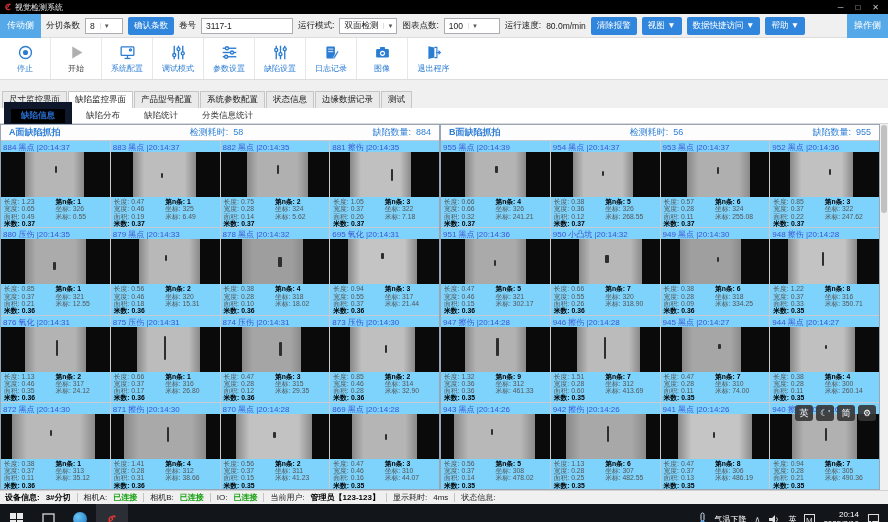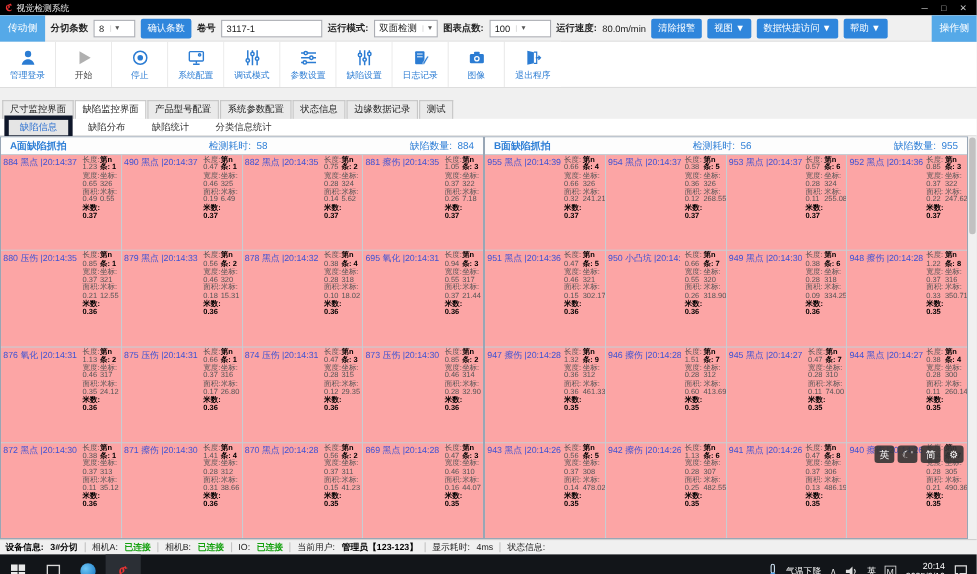--- a/index.html
+++ b/index.html
@@ -8,44 +8,44 @@
 .titlebar{height:14px;background:#000;display:flex;align-items:center;padding:0 5px;color:#e8e8e8;font-size:8px;gap:4px}
 .logo{color:#e33;font-weight:bold;font-size:9px;line-height:9px}
 .win-controls{margin-left:auto;display:flex;gap:12px;color:#c9c9c9;font-size:8px;padding-right:4px}
 .win-controls span{cursor:default}
 
 .toolbar1{height:24px;background:#f0f0f0;display:flex;align-items:center;gap:5px;font-size:8.5px;color:#222;border-bottom:1px solid #ddd}
 .side-btn{height:24px;background:#55a9e8;color:#fff;display:flex;align-items:center;padding:0 7px;font-size:9px;flex:0 0 auto}
 .blue-btn{background:#2f86dc;color:#fff;border:none;border-radius:2px;font-size:8.5px;padding:3px 6px;font-family:inherit;white-space:nowrap}
 .combo{background:#fff;border:1px solid #abadb3;height:16px;display:flex;align-items:center;font-size:8.5px;padding:0 2px 0 4px;gap:5px;white-space:nowrap}
 .combo .arr{color:#555;font-size:6px;border-left:1px solid #e0e0e0;padding-left:3px}
-.tb-label{font-weight:bold;white-space:nowrap}
+.tb-label{font-weight:normal;white-space:nowrap}
 .tb-val{white-space:nowrap}
 .textbox{background:#fff;border:1px solid #abadb3;height:16px;width:92px;font-size:8.5px;display:flex;align-items:center;padding:0 4px}
 .spacer{flex:1}
 
 .toolbar2{height:42px;background:#fff;display:flex;align-items:stretch;border-bottom:1px solid #ddd}
 .t2btn{width:51px;display:flex;flex-direction:column;align-items:center;justify-content:center;gap:2px;font-size:8px;color:#2b7cd3;border-right:1px solid #e8e8e8;background:#fff}
 .t2btn svg{width:17px;height:17px;display:block}
 .t2btn.disabled{color:#444}
 
 .maintabs{height:28px;background:#f0f0f0;display:flex;align-items:flex-end;padding-left:2px;gap:1px}
 .mtab{font-size:8.5px;padding:2px 6px 2px;border:1px solid #c6c6c6;border-bottom:none;background:#eaeaea;color:#222;white-space:nowrap}
 .mtab.active{background:#fff}
 
 .subtabs{height:16px;background:#fff;display:flex;align-items:center;padding-left:4px;gap:4px;border-bottom:1px solid #d8d8d8}
 .stab{font-size:8.5px;padding:1px 10px;color:#333;white-space:nowrap}
-.stab.active{color:#2a6fd0;font-weight:normal;background:#e5e5e5;border:4px solid #0f172a}
+.stab.active{color:#2a6fd0;font-weight:bold;background:#000000;border:7px solid #0f172a}
 
 .panels{height:366px;display:flex;background:#e6e6e6;position:relative}
 .panel{flex:1;border:1px solid #98a6b5;background:#fff;display:flex;flex-direction:column;min-width:0}
 .panel-head{height:15px;display:flex;align-items:center;font-size:9px;color:#2f7fd6;padding:0 8px;justify-content:space-between;background:#fdfdfd;flex:0 0 auto}
 .panel-title{font-weight:bold}
 .grid{flex:1;display:grid;grid-template-columns:repeat(4,1fr);grid-template-rows:repeat(4,1fr);gap:1px;background:#c8ccd2;border-top:1px solid #c8ccd2}
-.cell{background:#fca5a5;display:flex;flex-direction:row;overflow:hidden}
+.cell{background:#7dd3fc;display:flex;flex-direction:column;overflow:hidden}
 .cell-head{height:11px;font-size:8px;color:#3d52d5;padding:1px 2px 0;white-space:nowrap;overflow:hidden}
 .cell-img{height:45px;background:#0a0a0a;position:relative;overflow:hidden;flex:0 0 auto}
 .strip{position:absolute;top:0;bottom:0}
 .mark{position:absolute;background:#2e2e2e;border-radius:1px}
 .cell-info{flex:1;display:flex;font-size:6.8px;line-height:7.3px;color:#555;padding:1px 3px 0}
 .ci-l{width:50%}
 .ci-r{width:50%}
 .b{color:#000;font-weight:bold}
 
 .langbar{position:absolute;top:281px;right:12px;display:flex;gap:3px;z-index:5}
@@ -107,37 +107,30 @@
   <button class="blue-btn">视图 ▼</button>
   <button class="blue-btn">数据快捷访问 ▼</button>
   <button class="blue-btn">帮助 ▼</button>
   <div class="spacer"></div>
   <div class="side-btn">操作侧</div>
 </div>
 
 <div class="toolbar2">
   <div class="t2btn">
     <svg viewBox="0 0 20 20">
-        <circle cx="10" cy="6" r="3.4" fill="#2b7cd3"></circle>
-        <path d="M3.2 17.5c.8-4.4 4.2-6 6.8-6s6 1.6 6.8 6z" fill="#2b7cd3"></path>
-      </svg>
-    <span>管理登录</span>
+        <circle cx="10" cy="10" r="7" fill="none" stroke="#2b7cd3" stroke-width="1.6"></circle>
+        <circle cx="10" cy="10" r="3" fill="#2b7cd3"></circle>
+      </svg>
+    <span>停止</span>
   </div>
   <div class="t2btn disabled">
     <svg viewBox="0 0 20 20">
         <polygon points="5,3 17,10 5,17" fill="#b0b0b0"></polygon>
       </svg>
     <span>开始</span>
-  </div>
-  <div class="t2btn">
-    <svg viewBox="0 0 20 20">
-        <circle cx="10" cy="10" r="7" fill="none" stroke="#2b7cd3" stroke-width="1.6"></circle>
-        <circle cx="10" cy="10" r="3" fill="#2b7cd3"></circle>
-      </svg>
-    <span>停止</span>
   </div>
   <div class="t2btn">
     <svg viewBox="0 0 20 20" stroke="#2b7cd3" stroke-width="1.5" fill="none">
         <rect x="2.5" y="3.5" width="15" height="10" rx="1"></rect>
         <line x1="10" y1="13.5" x2="10" y2="16.5"></line>
         <line x1="6.5" y1="17" x2="13.5" y2="17"></line>
         <circle cx="13.5" cy="7" r="1.2"></circle>
       </svg>
     <span>系统配置</span>
   </div>
@@ -241,21 +234,21 @@
         <div class="b"><span class="f-met-l">米数:</span> <span class="f-met">0.37</span></div>
       </div>
       <div class="ci-r">
         <div class="b"><span class="f-strip-l">第n条:</span> <span class="f-strip">1</span></div>
         <div><span class="f-coord-l">坐标:</span> <span class="f-coord">326</span></div>
         <div><span class="f-mark-l">米标:</span> <span class="f-mark">0.55</span></div>
       </div>
     </div>
   </div>
         <div class="cell">
-    <div class="cell-head">490 黑点 |20:14:37</div>
+    <div class="cell-head">883 黑点 |20:14:37</div>
     <div class="cell-img">
       <div class="strip" style="left: 20%; right: 22%; background: linear-gradient(to right, rgb(136, 136, 136) 0%, rgb(189, 189, 189) 18%, rgb(189, 189, 189) 82%, rgb(138, 138, 138) 100%);"></div>
       <div class="mark" style="left: 46%; top: 46%; width: 2px; height: 5px;"></div>
     </div>
     <div class="cell-info">
       <div class="ci-l">
         <div><span class="f-len-l">长度:</span> <span class="f-len">0.47</span></div>
         <div><span class="f-wid-l">宽度:</span> <span class="f-wid">0.46</span></div>
         <div><span class="f-area-l">面积:</span> <span class="f-area">0.19</span></div>
         <div class="b"><span class="f-met-l">米数:</span> <span class="f-met">0.37</span></div>

